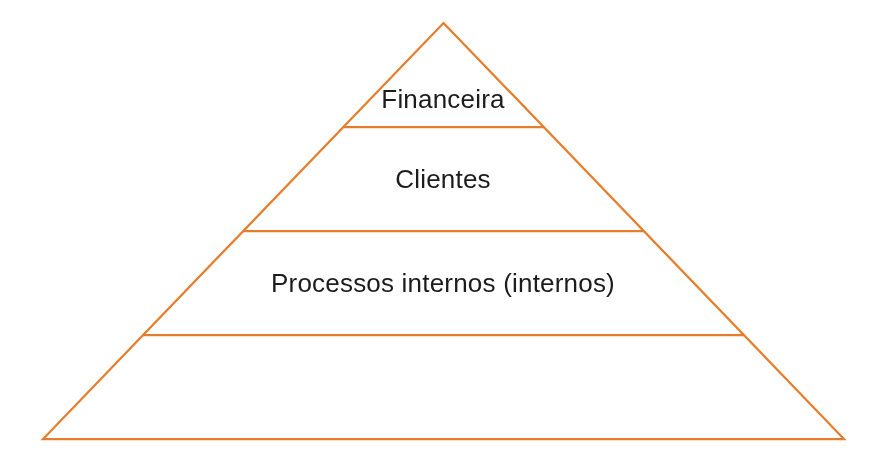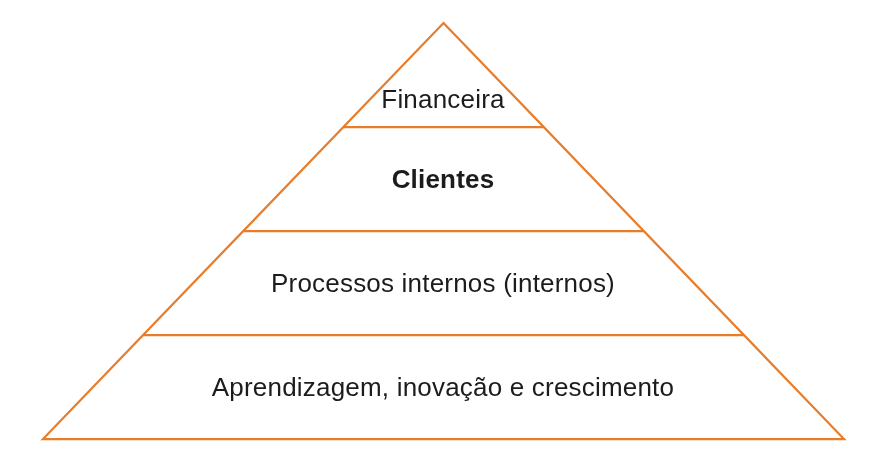--- a/index.html
+++ b/index.html
@@ -30,21 +30,21 @@
     text-align: center;
     font-size: 26px;
     line-height: 34px;
     height: 34px;
     color: #1c1c1c;
     letter-spacing: 0.2px;
     white-space: nowrap;
     pointer-events: none;
   }
   .label-financeira   { top: 82px; }
-  .label-clientes     { top: 162px; font-weight: bold; }
+  .label-clientes     { top: 162px; }
   .label-processos    { top: 266px; }
   .label-aprendizagem { top: 370px; }
 </style>
 </head>
 <body>
 
 <div class="canvas">
 
   <svg class="pyramid-svg" viewBox="0 0 886 473" aria-hidden="true">
 
@@ -56,15 +56,14 @@
 
     <line x1="143.1" y1="335" x2="743.9" y2="335" stroke="#E77C2B" stroke-width="2.25"></line>
   </svg>
 
   <div class="level-label label-financeira">Financeira</div>
 
   <div class="level-label label-clientes">Clientes</div>
 
   <div class="level-label label-processos">Processos internos (internos)</div>
 
-  <div class="level-label label-aprendizagem">Aprendizagem, inovação e crescimento</div>
 
 </div>
 
 </body></html>

